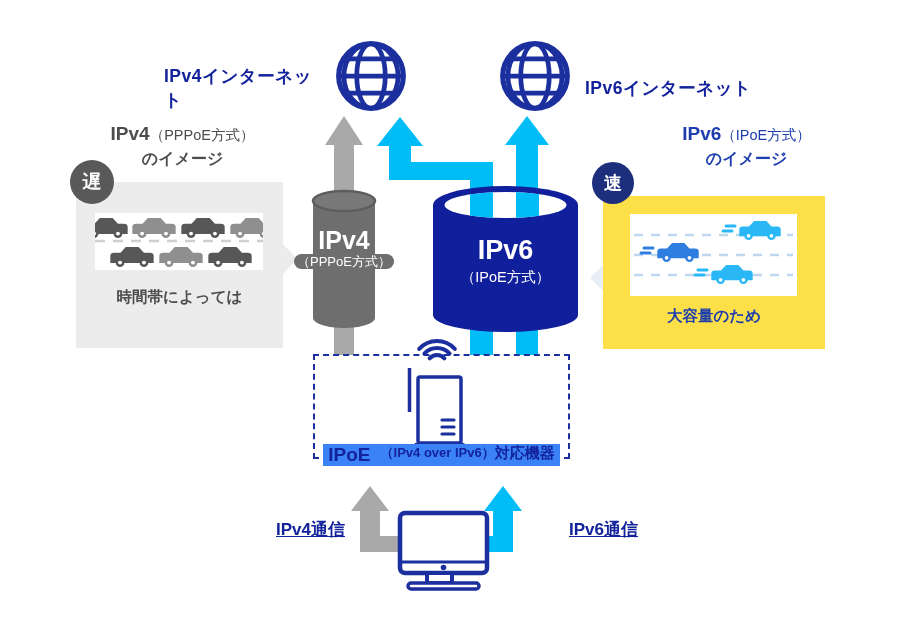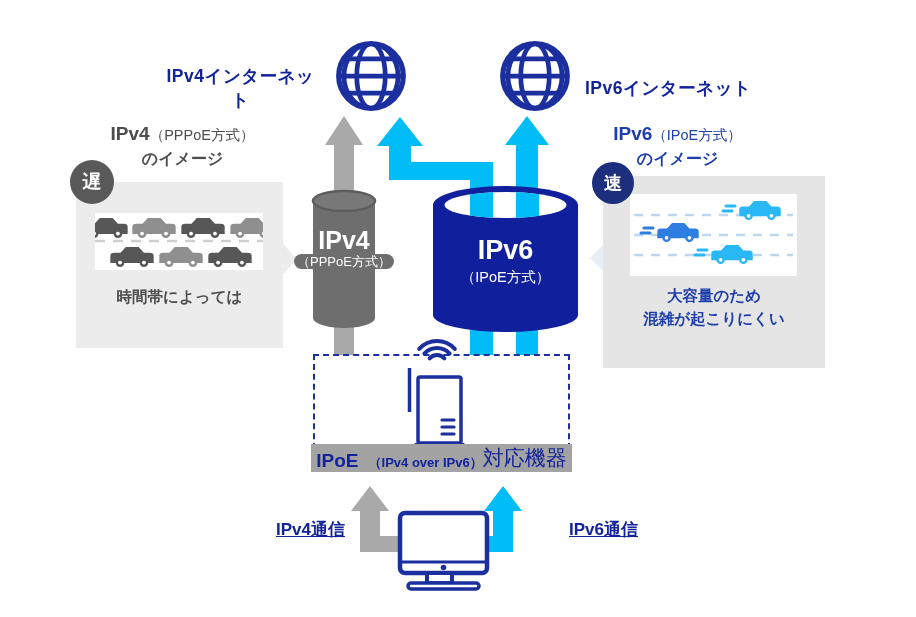--- a/index.html
+++ b/index.html
@@ -17,36 +17,36 @@
   .panel-heading .small{font-size:14.5px;font-weight:normal;}
   .panel-heading .line2{font-size:16px;font-weight:bold;}
   .heading-gray{color:#4d4d4d;}
   .heading-blue{color:#1e3ead;}
   
   .badge{border-radius:50%;color:#fff;font-weight:bold;display:flex;align-items:center;justify-content:center;z-index:4;}
   
   .panel{z-index:0;}
   #panel-left{left:76px;top:182px;width:207px;height:166px;background:#ececec;}
   #panel-left::after{content:"";position:absolute;right:-14px;top:62px;border-top:15px solid transparent;border-bottom:15px solid transparent;border-left:14px solid #ececec;}
-  #panel-right{left:603px;top:176px;width:222px;height:192px;background:#e5e5e5;}
+  #panel-right{left:603px;top:196px;width:222px;height:153px;background:#fde047;}
   #panel-right::before{content:"";position:absolute;left:-13px;top:69px;border-top:13px solid transparent;border-bottom:13px solid transparent;border-right:13px solid #e8eef6;}
   .panel-caption{position:absolute;left:0;width:100%;text-align:center;font-size:15.5px;font-weight:600;line-height:23px;}
   
   .pipe-label{z-index:3;text-align:center;color:#fff;}
   .pipe-label .name4{font-size:25px;font-weight:bold;line-height:26px;}
   .pipe-label .name6{font-size:27px;font-weight:bold;line-height:28px;}
   .pipe-label .method{font-size:13px;line-height:18px;white-space:nowrap;}
   .pill{background:#6e6e6e;border-radius:9px;padding:0 3px;}
   
   #device-box{left:313px;top:354px;width:253px;height:101px;border:2px dashed #1b2f9e;z-index:1;}
   #device-label{left:303px;top:444px;width:277px;display:flex;justify-content:center;z-index:3;}
-  #device-label .wrap{background:#a3a3a3;padding:0 5px;white-space:nowrap;color:#13239c;display:flex;align-items:flex-end;}
+  #device-label .wrap{background:#3b82f6;padding:0 5px;white-space:nowrap;color:#13239c;display:flex;align-items:flex-start;}
   #device-label .b1{font-size:19px;font-weight:bold;}
   #device-label .p1{font-size:13px;font-weight:600;margin-left:10px;}
-  #device-label .b2{font-size:21px;font-weight:normal;}
+  #device-label .b2{font-size:15px;font-weight:bold;}
   
   .traffic-label{font-size:17px;font-weight:bold;color:#13239c;z-index:3;text-decoration:underline;}
   .z1{z-index:1;}.z2{z-index:2;}
 </style>
 </head>
 <body>
 
 <div id="canvas">
 
   <svg width="0" height="0" style="position:absolute">
@@ -105,30 +105,30 @@
     </g>
   </svg>
 
   <svg class="abs z2" style="left:333px;top:38px" width="76" height="76" viewBox="0 0 80 80">
       <use href="#globe"></use>
     </svg>
   <svg class="abs z2" style="left:497px;top:38px" width="76" height="76" viewBox="0 0 80 80">
       <use href="#globe"></use>
     </svg>
 
-  <div class="abs net-label" style="left:158px;top:64px;width:165px;text-align:center;">IPv4インターネット</div>
+  <div class="abs net-label" style="left:164px;top:64px;width:165px;text-align:left;">IPv4インターネット</div>
   <div class="abs net-label" style="left:585px;top:76px;width:170px;text-align:left;">IPv6インターネット</div>
 
   <div class="abs panel-heading heading-gray" style="left:70px;top:122px;width:225px;">
     <div><span class="big">IPv4</span><span class="small">（PPPoE方式）</span></div>
     <div class="line2">のイメージ</div>
   </div>
   <div class="abs badge" style="left:70px;top:160px;width:44px;height:44px;background:#595959;font-size:19px;">遅</div>
 
-  <div class="abs panel-heading heading-blue" style="left:560px;top:122px;width:235px;">
+  <div class="abs panel-heading heading-blue" style="left:629px;top:122px;width:235px;">
     <div><span class="big">IPv6</span><span class="small">（IPoE方式）</span></div>
     <div class="line2">のイメージ</div>
   </div>
   <div class="abs badge" style="left:592px;top:162px;width:42px;height:42px;background:#1d2e7d;font-size:18px;">速</div>
 
   <div class="abs panel" id="panel-left">
     <svg class="abs" style="left:19px;top:31px" width="168" height="57" viewBox="0 0 168 57">
       <rect x="0" y="0" width="168" height="57" fill="#ffffff"></rect>
       <line x1="0" y1="28" x2="168" y2="28" stroke="#cfcfcf" stroke-width="2.5" stroke-dasharray="10 8"></line>
       <g>
@@ -158,21 +158,20 @@
         <path d="M96,12 h9 M93,17 h9" stroke="#29b8f5" stroke-width="3" fill="none"></path>
         <path d="M14,34 h9 M11,39 h9" stroke="#2e7de0" stroke-width="3" fill="none"></path>
         <path d="M68,56 h9 M65,61 h9" stroke="#29b8f5" stroke-width="3" fill="none"></path>
       </g>
       <use href="#car" x="108" y="4" width="44" height="22" color="#29b8f5"></use>
       <use href="#car" x="26" y="26" width="44" height="22" color="#2e7de0"></use>
       <use href="#car" x="80" y="48" width="44" height="22" color="#29b8f5"></use>
     </svg>
     <div class="panel-caption heading-blue" style="top:108px;">
       <div>大容量のため</div>
-      <div>混雑が起こりにくい</div>
     </div>
   </div>
 
   <div class="abs pipe-label" style="left:284px;top:227px;width:120px;">
     <div class="name4">IPv4</div>
     <div class="method"><span class="pill">（PPPoE方式）</span></div>
   </div>
   <div class="abs pipe-label" style="left:433px;top:236px;width:145px;">
     <div class="name6">IPv6</div>
     <div class="method" style="font-size:14.5px;margin-top:4px;">（IPoE方式）</div>

